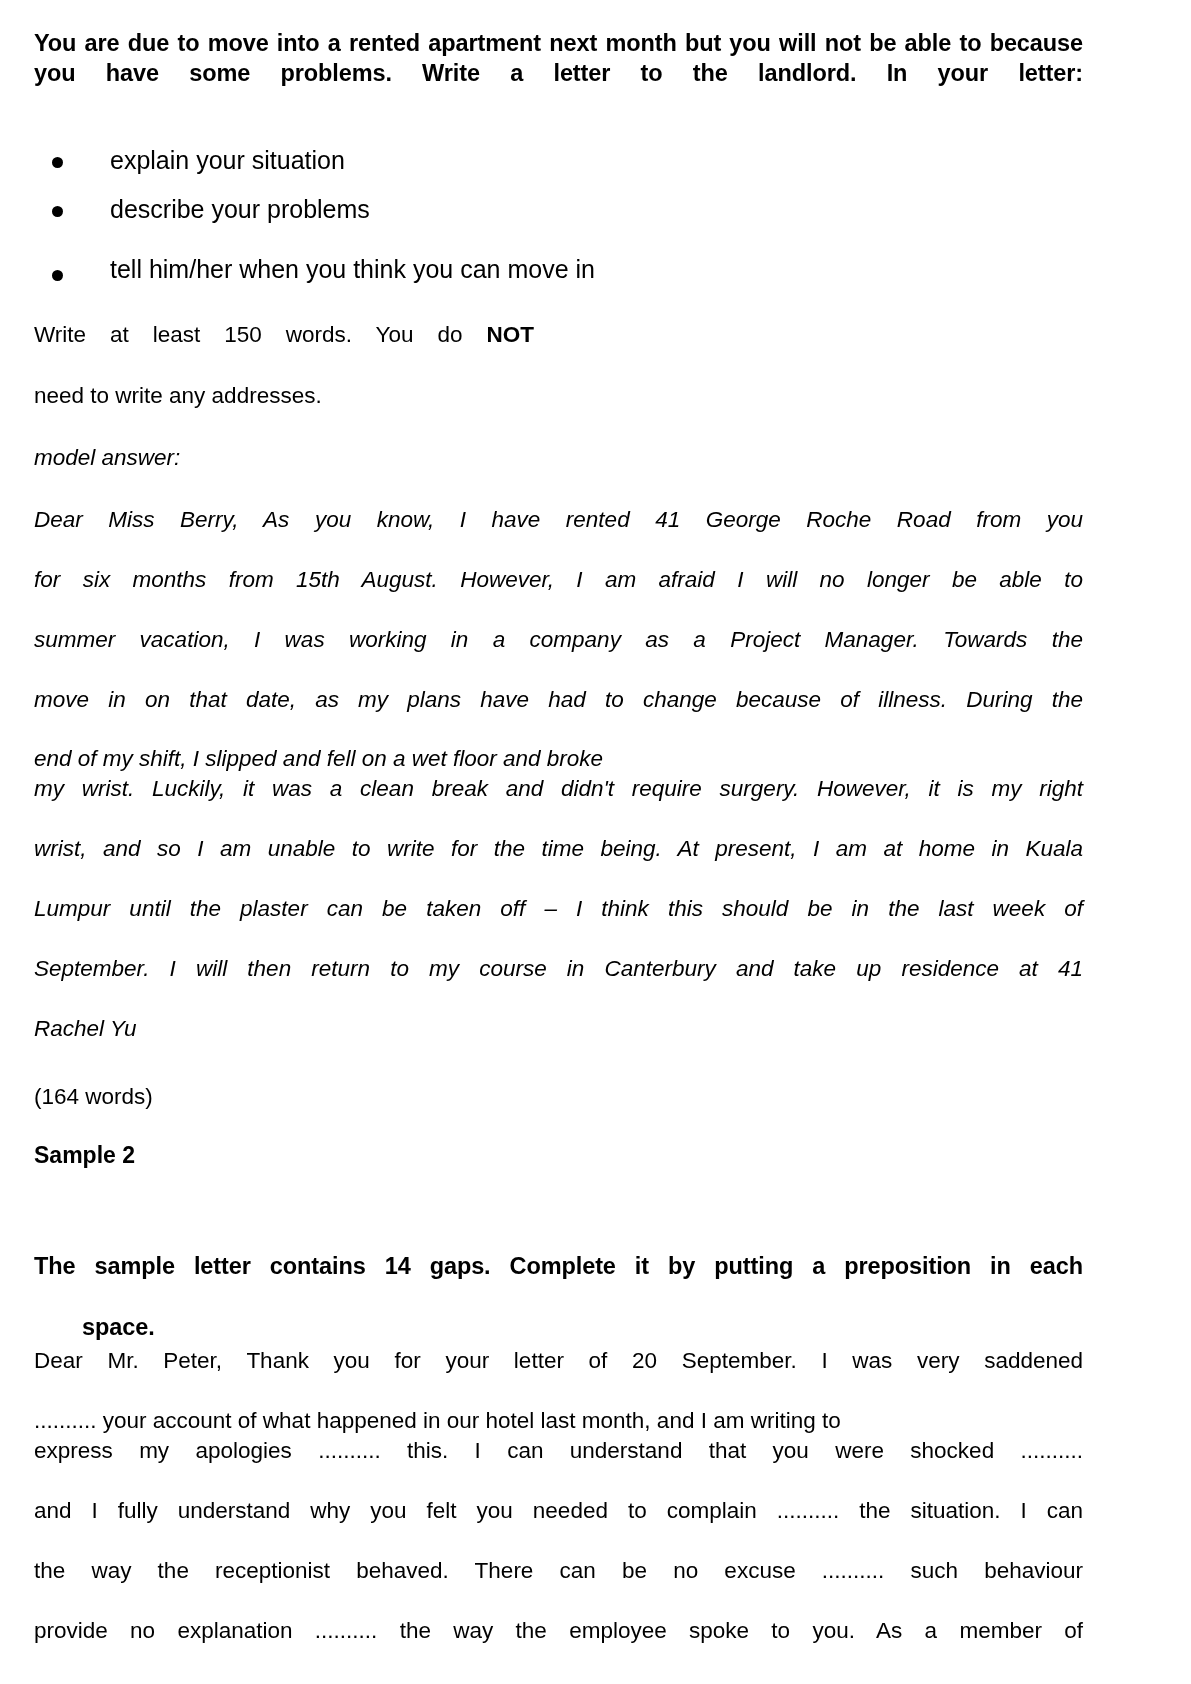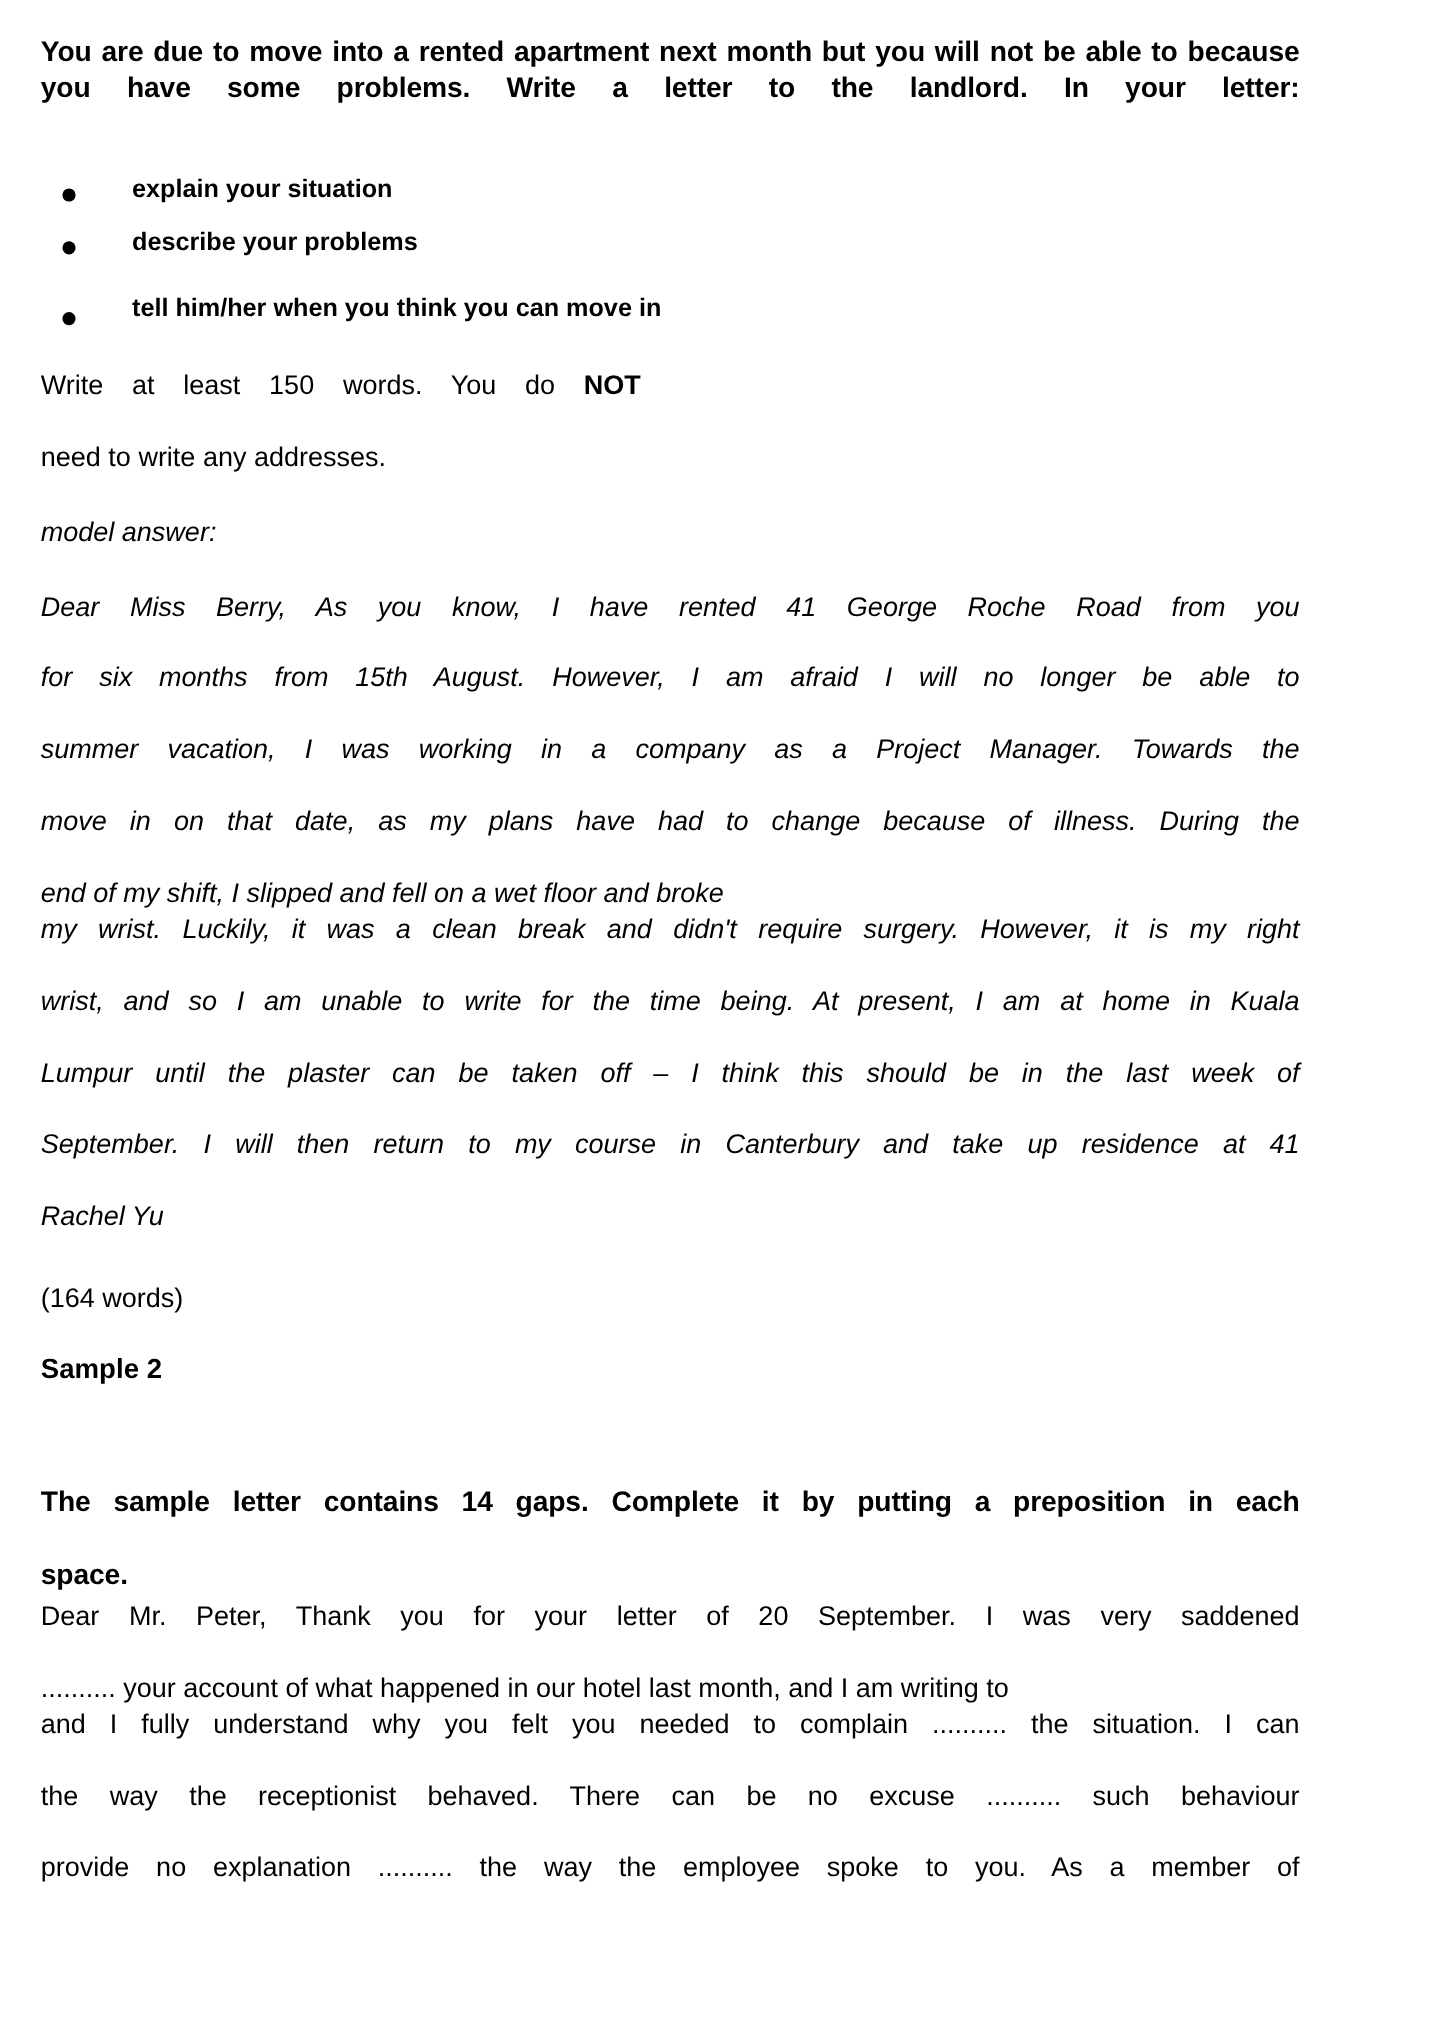--- a/index.html
+++ b/index.html
@@ -41,22 +41,22 @@
   }
 
   .bullets {
     list-style: none;
     margin: 26px 0 0 0;
     padding: 0;
   }
   .bullets li {
     position: relative;
     padding-left: 76px;
-    font-size: 21px;
-    font-weight: bold;
+    font-size: 25px;
+    font-weight: normal;
     line-height: 1.2;
   }
   .bullets li .bullet-dot {
     position: absolute;
     left: 18px;
     top: 12px;
     width: 11px;
     height: 11px;
     background: #000;
     border-radius: 50%;
@@ -141,21 +141,21 @@
   }
   .task-heading .jline {
     display: block;
     text-align: justify;
   }
   .task-heading .jline::after {
     content: "";
     display: inline-block;
     width: 100%;
   }
-  .task-heading .lline { display: block; }
+  .task-heading .lline { display: block; margin-left: 48px; }
 
   .gapped-letter {
     font-size: 22.5px;
     line-height: 1.33;
     margin: 4px 0 0 0;
   }
   .gapped-letter .jline {
     display: block;
     text-align: justify;
   }
@@ -216,19 +216,20 @@
   <p class="sample-heading">Sample 2</p>
 
   <div class="task-heading">
     <span class="jline">The sample letter contains 14 gaps. Complete it by putting a preposition in each</span>
     <span class="lline">space.</span>
   </div>
 
   <div class="gapped-letter">
     <span class="jline">Dear Mr. Peter, Thank you for your letter of 20 September. I was very saddened</span>
     <span class="lline">.......... your account of what happened in our hotel last month, and I am writing to</span>
+    <span class="jline">express my apologies .......... this. I can understand that you were shocked ..........</span>
     <span class="jline">and I fully understand why you felt you needed to complain .......... the situation. I can</span>
     <span class="jline">the way the receptionist behaved. There can be no excuse .......... such behaviour</span>
     <span class="jline">provide no explanation .......... the way the employee spoke to you. As a member of</span>
 
   </div>
 
 </div>
 
 </body></html>

